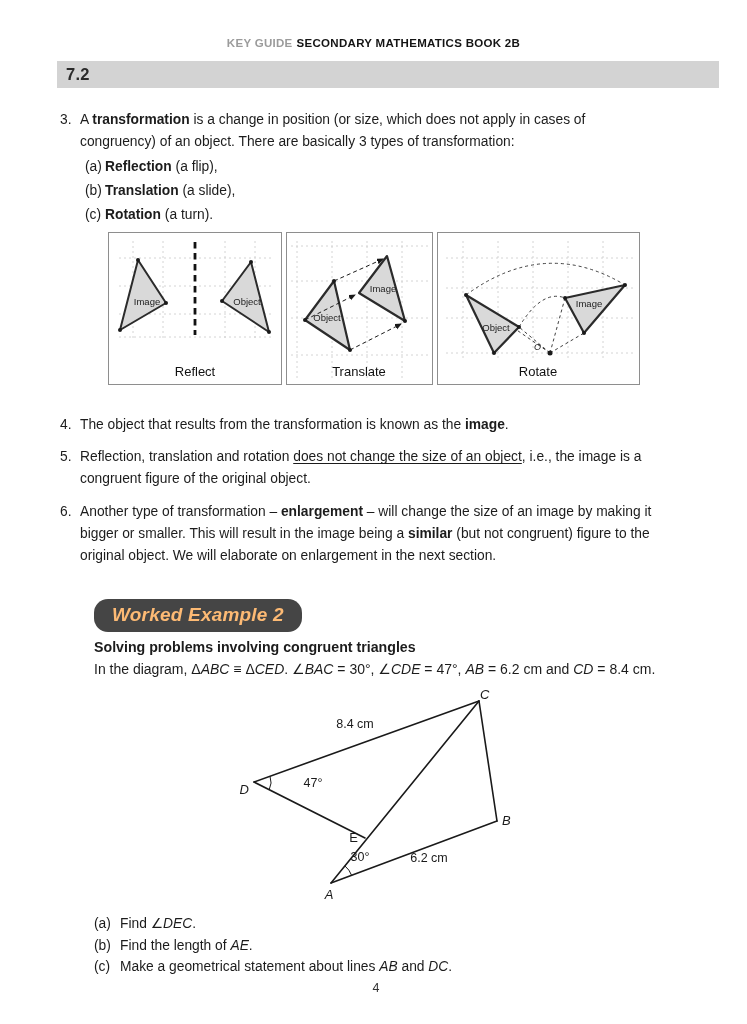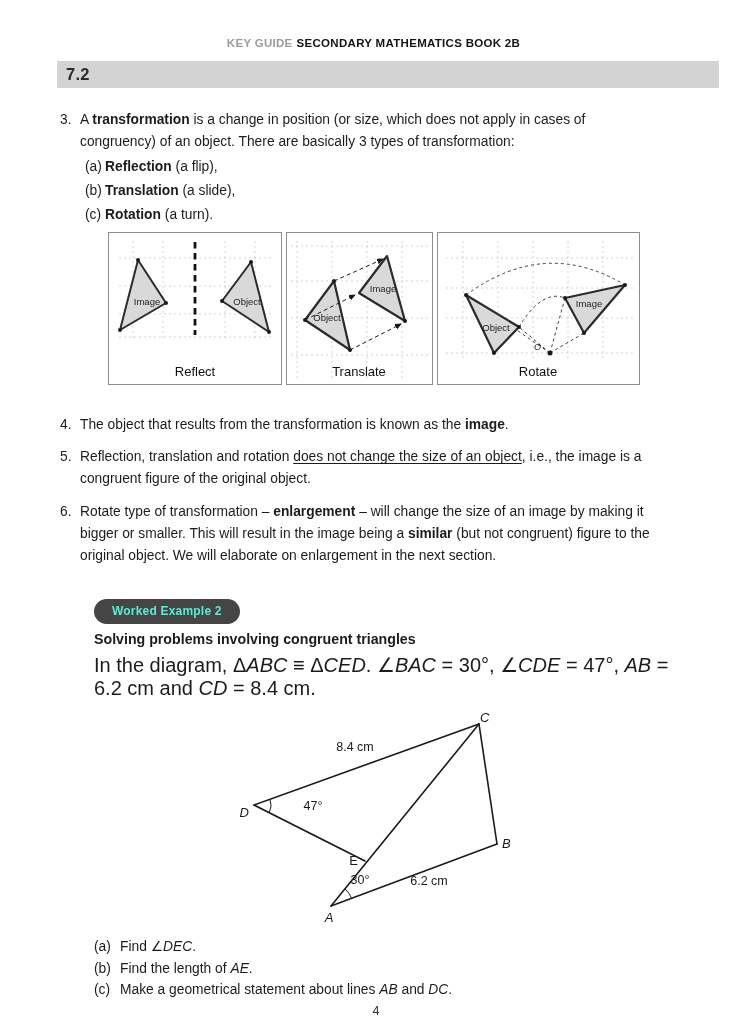--- a/index.html
+++ b/index.html
@@ -27,25 +27,25 @@
   .subrow{display:flex;font-size:13.8px;line-height:22px;margin-top:2px;}
   .subrow .slabel{flex:0 0 20px;}
   .figrow{display:flex;gap:4px;margin:6px 0 0 48px;}
   .figbox{border:1px solid #8e8e8e;background:#fff;flex:0 0 auto;}
   .figbox svg{display:block;}
   .b{font-weight:bold;}
   .i{font-style:italic;}
   .u{text-decoration:underline;text-underline-offset:2px;text-align:center;}
   .we{margin:33px 0 0 34px;}
   .badge{
-    display:inline-block;background:#454545;color:#5eead4;border-radius:14px;
-    padding:5px 18px 6px 18px;font-weight:bold;font-size:12px;letter-spacing:.2px;
+    display:inline-block;background:#454545;color:#fdba74;border-radius:14px;
+    padding:5px 18px 6px 18px;font-weight:bold;font-size:19px;letter-spacing:.2px;font-style:italic;
   }
   .we-heading{margin-top:7px;font-weight:bold;font-size:14.2px;}
-  .we-statement{margin-top:6px;font-size:20px;}
+  .we-statement{margin-top:6px;font-size:14px;}
   .diagram{margin:13px 0 0 92px;width:340px;height:218px;}
   .questions{margin-top:1px;}
   .qrow{display:flex;font-size:13.8px;line-height:21.5px;}
   .qrow .qlabel{flex:0 0 26px;}
   .footer{ text-align:center;font-size:12.5px;margin-top:3px;color:#333;}
   text{font-family:"Liberation Sans","DejaVu Sans",sans-serif;}
 </style>
 </head>
 <body>
 
@@ -179,21 +179,21 @@
     </div>
 
     <div class="item m-item5">
       <div class="inum">5.</div>
       <div class="itext"><span>Reflection, translation and rotation </span><span class="u">does not change the size of an object</span><span>, i.e., the image is a
 congruent figure of the original object.</span></div>
     </div>
 
     <div class="item m-item6">
       <div class="inum">6.</div>
-      <div class="itext"><span>Rotate type of transformation – </span><span class="b">enlargement</span><span> – will change the size of an image by making it
+      <div class="itext"><span>Another type of transformation – </span><span class="b">enlargement</span><span> – will change the size of an image by making it
 bigger or smaller. This will result in the image being a </span><span class="b">similar</span><span> (but not congruent) figure to the
 original object. We will elaborate on enlargement in the next section.</span></div>
     </div>
 
     <div class="we">
       <span class="badge">Worked Example 2</span>
       <div class="we-heading">Solving problems involving congruent triangles</div>
       <div class="we-statement"><span>In the diagram, Δ</span><span class="i">ABC</span><span> ≡ Δ</span><span class="i">CED</span><span>. ∠</span><span class="i">BAC</span><span> = 30°, ∠</span><span class="i">CDE</span><span> = 47°, </span><span class="i">AB</span><span> = 6.2 cm and </span><span class="i">CD</span><span> = 8.4 cm.</span></div>
 
       

